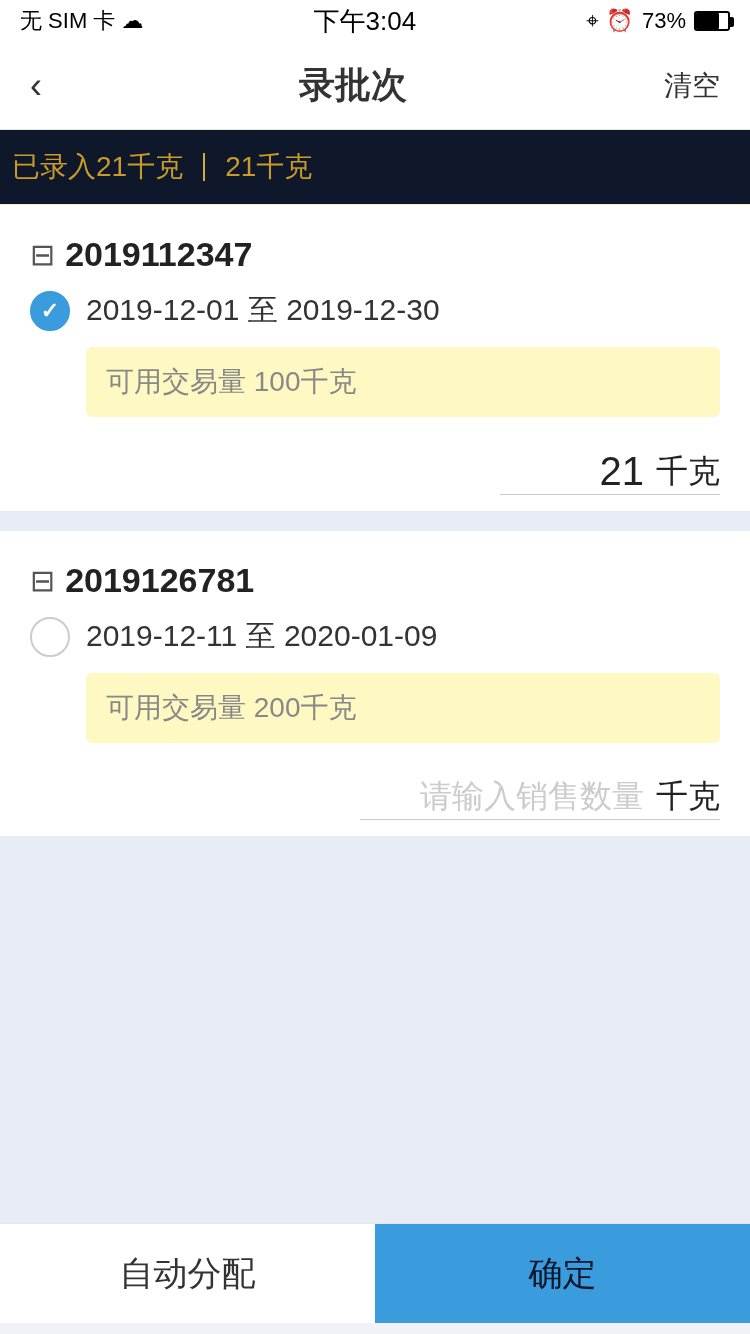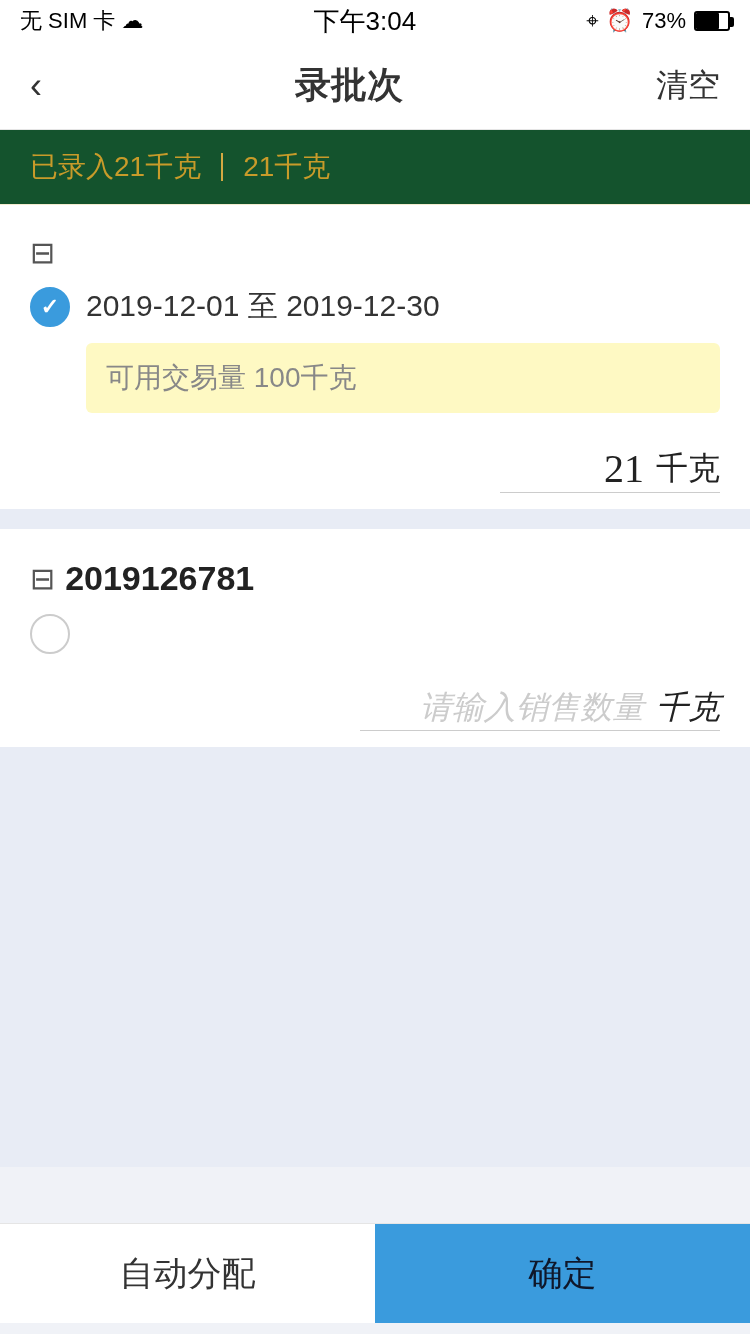--- a/index.html
+++ b/index.html
@@ -59,30 +59,30 @@
       font-size: 36px;
       color: #333;
       cursor: pointer;
     }
     .nav-title {
       font-size: 36px;
       font-weight: 600;
       color: #333;
     }
     .nav-clear {
-      font-size: 32px;
+      font-size: 28px;
       color: #333;
       cursor: pointer;
     }
 
     
     .info-banner {
       width: 750px;
-      background: #14532d;
-      padding: 18px 30px;
+      background: #0f172a;
+      padding: 18px 12px;
       display: flex;
       align-items: center;
       gap: 20px;
       border-bottom: 1px solid #f5ecd0;
     }
     .info-banner-text {
       font-size: 28px;
       color: #c89b2a;
     }
     .info-banner-divider {
@@ -158,21 +158,20 @@
       margin-left: 56px;
     }
     .availability-text {
       font-size: 28px;
       color: #888;
     }
     .quantity-value {
       font-size: 40px;
       font-weight: 500;
       color: #222;
-      font-family: Liberation Serif, serif;
     }
     .quantity-unit {
       font-size: 32px;
       color: #222;
     }
     .quantity-input-placeholder {
       font-size: 32px;
       color: #ccc;
     }
 
@@ -240,21 +239,20 @@
       height: 1px;
       background: #ccc;
     }
 
     .input-container {
       padding: 16px 30px 0 30px;
       display: flex;
       justify-content: flex-end;
       align-items: center;
       gap: 12px;
-      font-style: italic;
     }
     .input-line-wrap {
       padding: 0 30px 16px 30px;
       display: flex;
       justify-content: flex-end;
     }
     .input-line {
       width: 360px;
       height: 1px;
       background: #ccc;
@@ -288,20 +286,21 @@
 <div class="info-banner">
   <span class="info-banner-text">已录入21千克</span>
   <div class="info-banner-divider"></div>
   <span class="info-banner-text">21千克</span>
 </div>
 
 <div class="card-section">
   <div class="batch-item">
     <div class="batch-header">
       <span class="batch-icon">⊟</span>
+      <span class="batch-id">2019112347</span>
     </div>
     <div class="batch-date-row">
       <div class="radio-circle checked"></div>
       <span class="batch-date">2019-12-01 至 2019-12-30</span>
     </div>
     <div class="availability-box">
       <span class="availability-text">可用交易量 100千克</span>
     </div>
   </div>
 
@@ -317,20 +316,24 @@
 <div class="section-separator"></div>
 
 <div class="card-section">
   <div class="batch-item">
     <div class="batch-header">
       <span class="batch-icon">⊟</span>
       <span class="batch-id">2019126781</span>
     </div>
     <div class="batch-date-row">
       <div class="radio-circle"></div>
+      <span class="batch-date">2019-12-11 至 2020-01-09</span>
+    </div>
+    <div class="availability-box">
+      <span class="availability-text">可用交易量 200千克</span>
     </div>
   </div>
 
   <div class="input-container">
     <span class="quantity-input-placeholder">请输入销售数量</span>
     <span class="quantity-unit">千克</span>
   </div>
   <div class="input-line-wrap">
     <div class="input-line"></div>
   </div>

